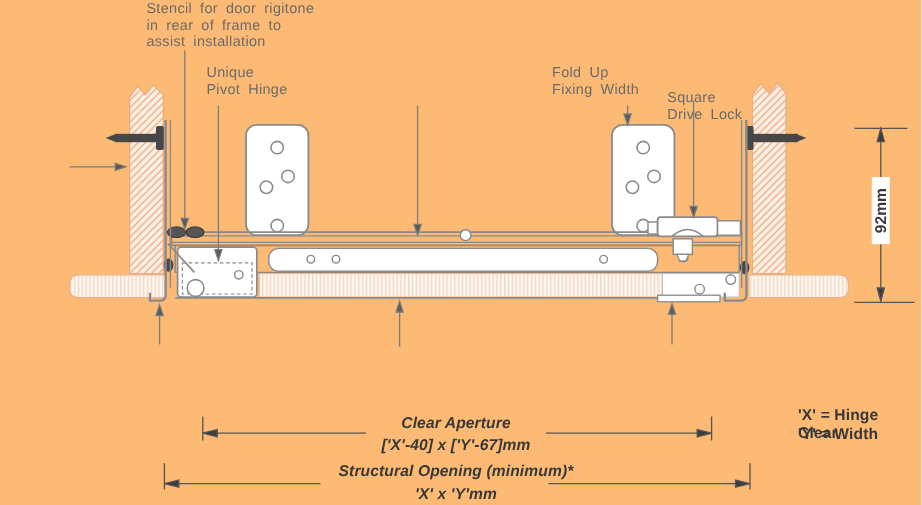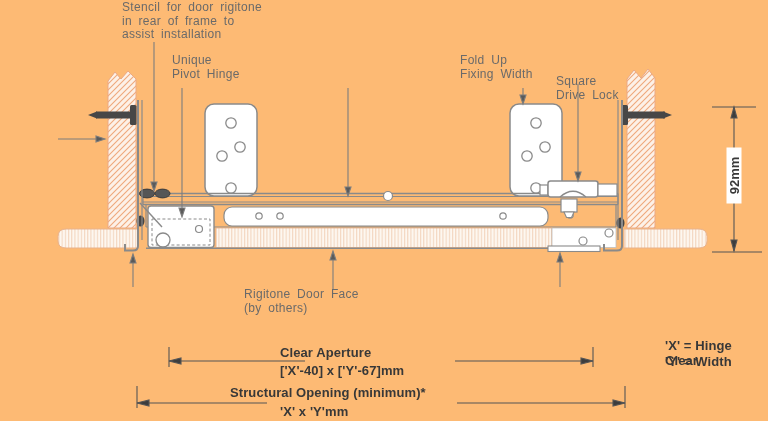--- a/index.html
+++ b/index.html
@@ -3,21 +3,21 @@
 <meta charset="utf-8">
 <style>
   html,body{margin:0;padding:0;background:#ffffff;}
   #stage{position:relative;width:768px;height:421px;background:#fdba74;overflow:hidden;
          font-family:"Liberation Sans", sans-serif;}
   #drawing{position:absolute;left:0;top:0;}
   .lbl{position:absolute;font-size:12px;line-height:13.5px;color:#6a6a6a;
        white-space:pre-line;letter-spacing:0.3px;word-spacing:3px;}
   .dim{position:absolute;font-size:13px;font-weight:700;color:#383838;
        white-space:pre-line;letter-spacing:0.1px;}
-  .dim.center{}
+  .dim.center{text-align:center;font-style:italic;}
   #dim-92{position:absolute;left:706px;top:168px;width:56px;text-align:center;
           transform:rotate(-90deg);background:#ffffff;font-size:13px;font-weight:700;color:#383838;}
 </style>
 </head>
 <body>
 
 <div id="stage">
 
 <svg id="drawing" width="768" height="421" viewBox="0 0 768 421">
   <defs>
@@ -181,22 +181,20 @@
 
 <div class="lbl" style="left:122px;top:1px;">Stencil for door rigitone
 in rear of frame to
 assist installation</div>
 <div class="lbl" style="left:172px;top:54px;">Unique
 Pivot Hinge</div>
 <div class="lbl" style="left:460px;top:54px;">Fold Up
 Fixing Width</div>
 <div class="lbl" style="left:556px;top:54px;margin-top:21px;">Square
 Drive Lock</div>
-<div class="lbl" style="left:244px;top:288px;">Rigitone Door Face
-(by others)</div>
 
 <div id="dim-92">92mm</div>
 
 <div class="dim center" style="left:280px;top:345px;width:200px;">Clear Aperture</div>
 <div class="dim center" style="left:280px;top:363px;width:200px;">['X'-40] x ['Y'-67]mm</div>
 <div class="dim center" style="left:230px;top:385px;width:300px;">Structural Opening (minimum)*</div>
 <div class="dim center" style="left:280px;top:404px;width:200px;">'X' x 'Y'mm</div>
 
 <div class="dim" style="left:665px;top:338px;">'X' = Hinge Clear</div>
 <div class="dim" style="left:665px;top:354px;">'Y' = Width</div>

